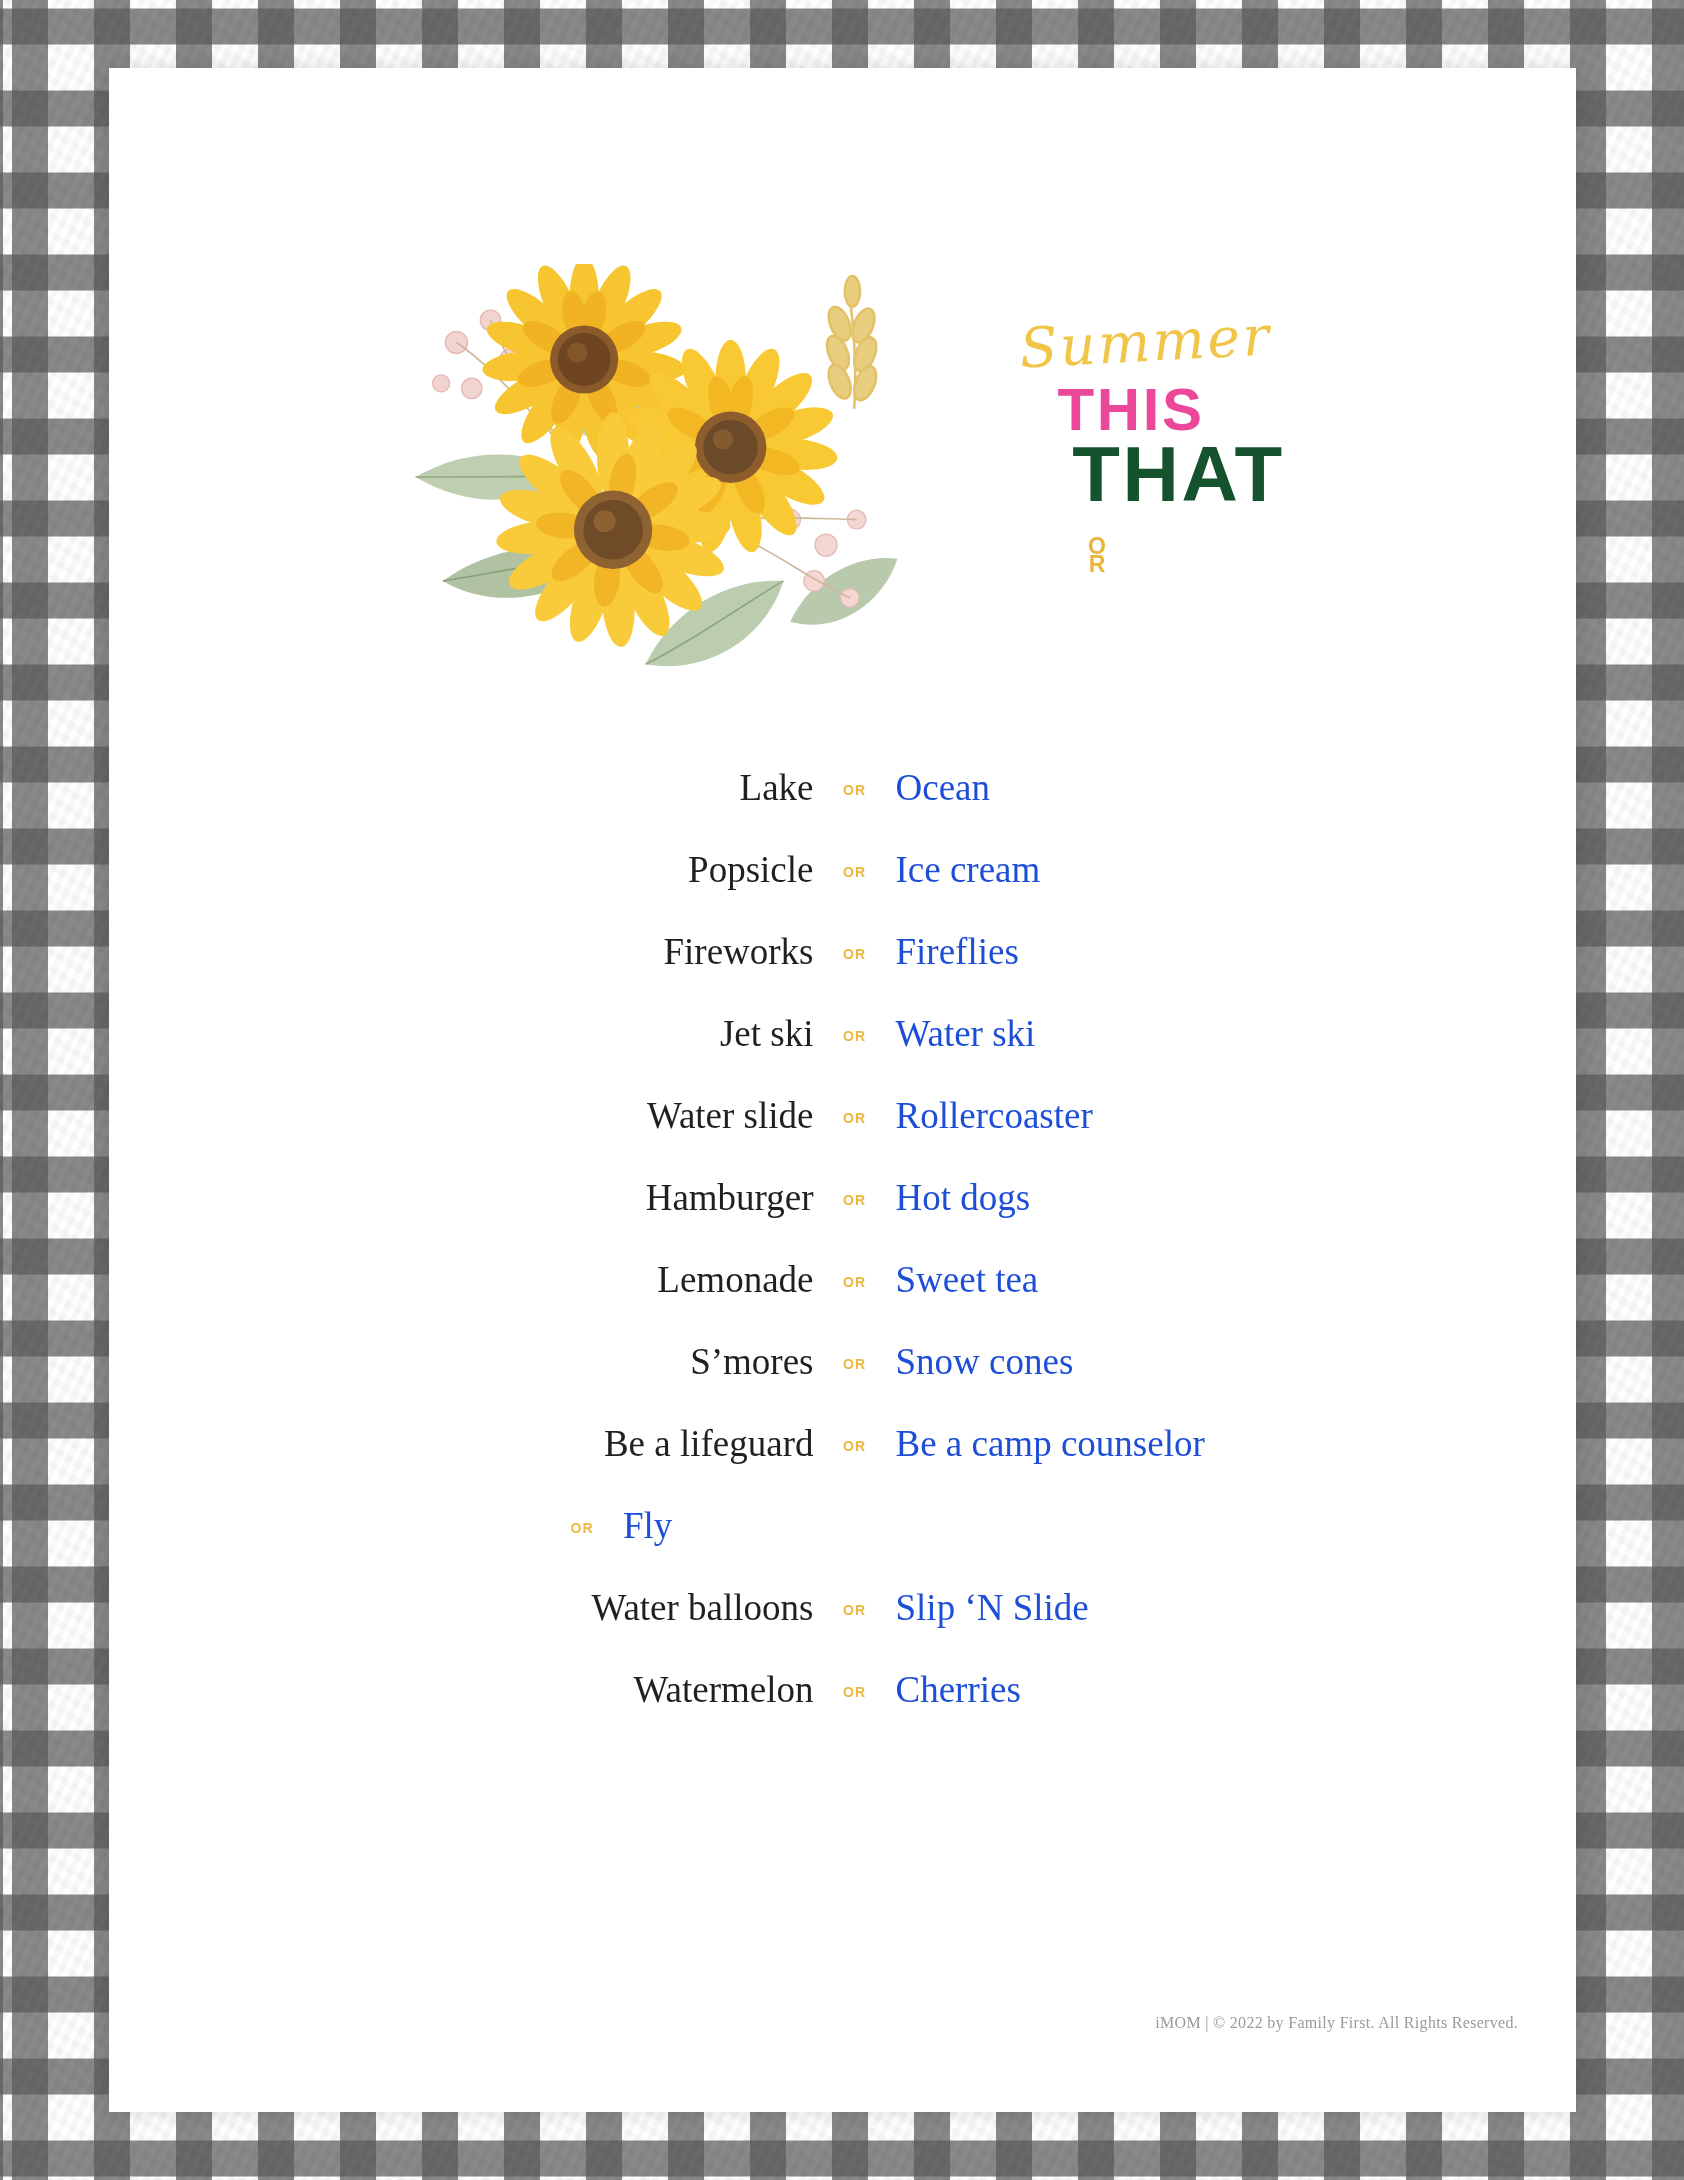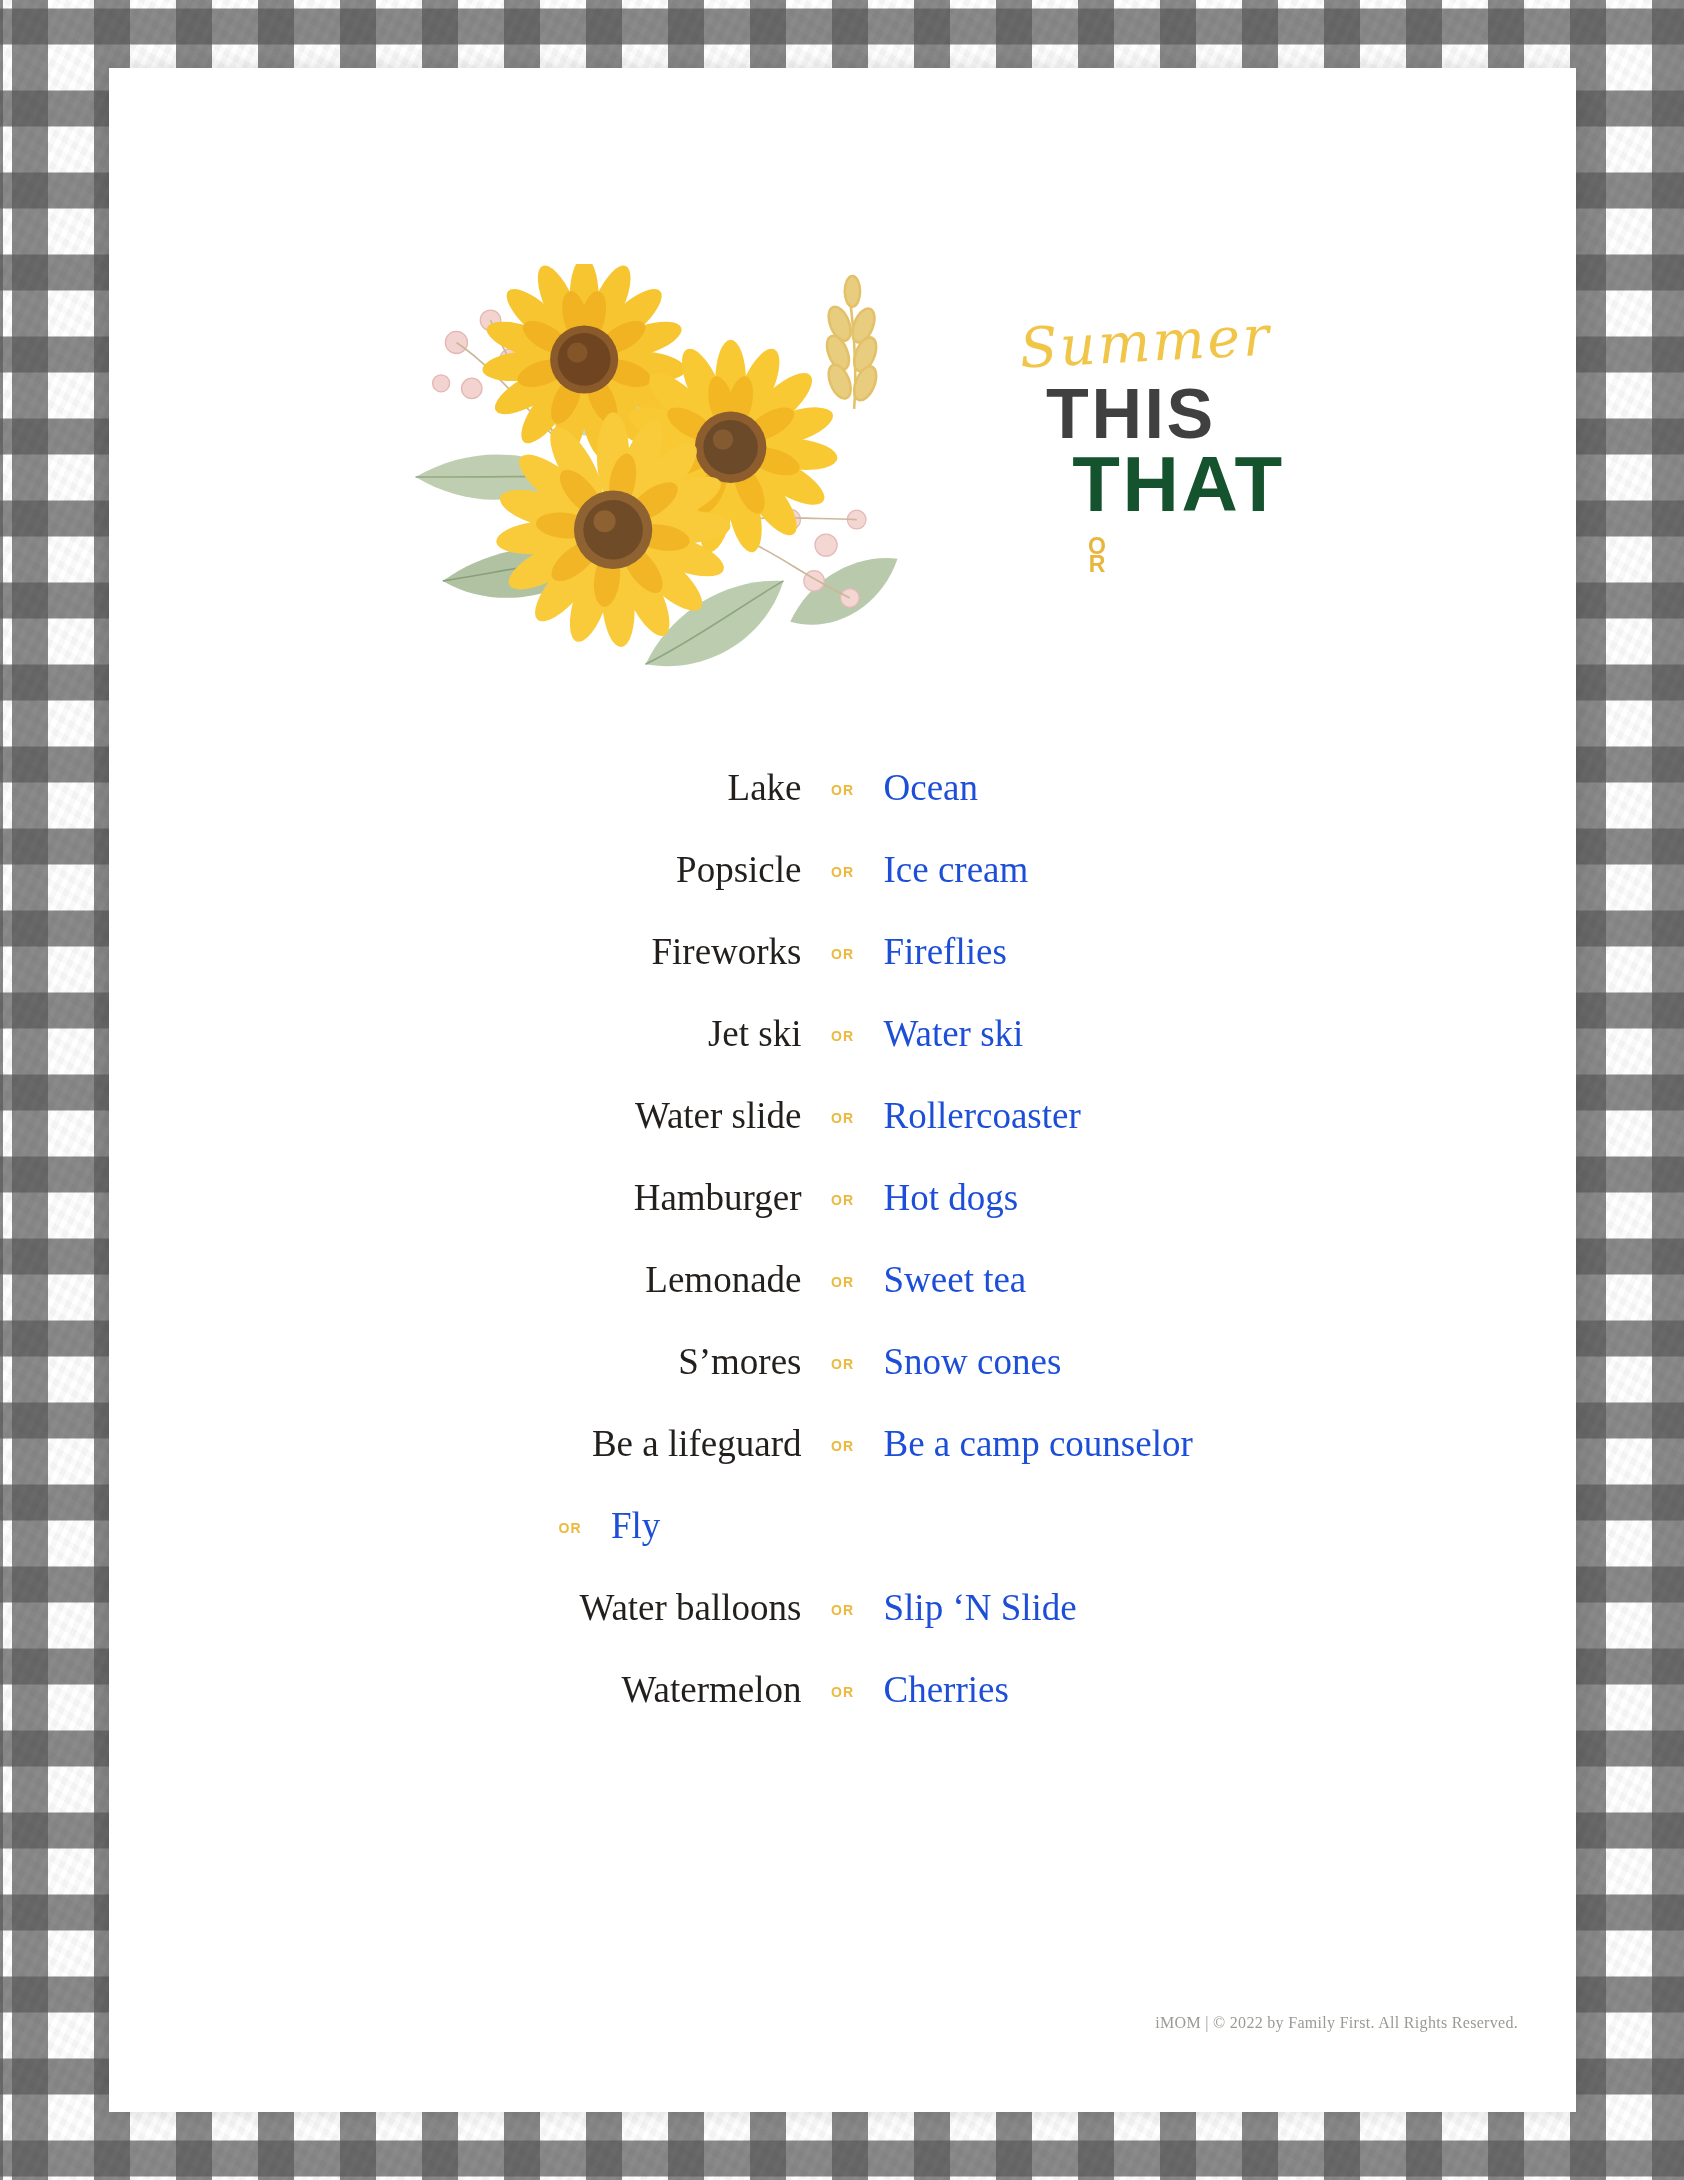--- a/index.html
+++ b/index.html
@@ -80,23 +80,23 @@
     font-size: 55px;
     color: #f0c548;
     letter-spacing: 2.6px;
     line-height: 1;
     transform: rotate(-3deg);
     margin-left: -5.1px;
   }
   .title-this {
     font-family: "Liberation Sans", sans-serif;
     font-weight: bold;
-    font-size: 70px;
+    font-size: 60px;
     letter-spacing: 2.6px;
-    color: #404040;
+    color: #ec4899;
     line-height: 1.02;
     margin-top: 8.5px;
     margin-left: -34px;
   }
   .title-or {
     position: absolute;
     left: 119px;
     top: 158px;
     font-family: "Liberation Sans", sans-serif;
     font-weight: bold;
@@ -112,21 +112,21 @@
     letter-spacing: 2.6px;
     color: #14532d;
     line-height: 1.02;
     margin-left: 61px;
     margin-top: -5.1px;
   }
 
   
   #pairs-list {
     position: absolute;
-    left: 0;
+    left: 12px;
     top: 698px;
     width: 100%;
   }
   .pair-row {
     display: flex;
     align-items: baseline;
     justify-content: center;
     margin-bottom: 39px;
   }
   .pair-left {

